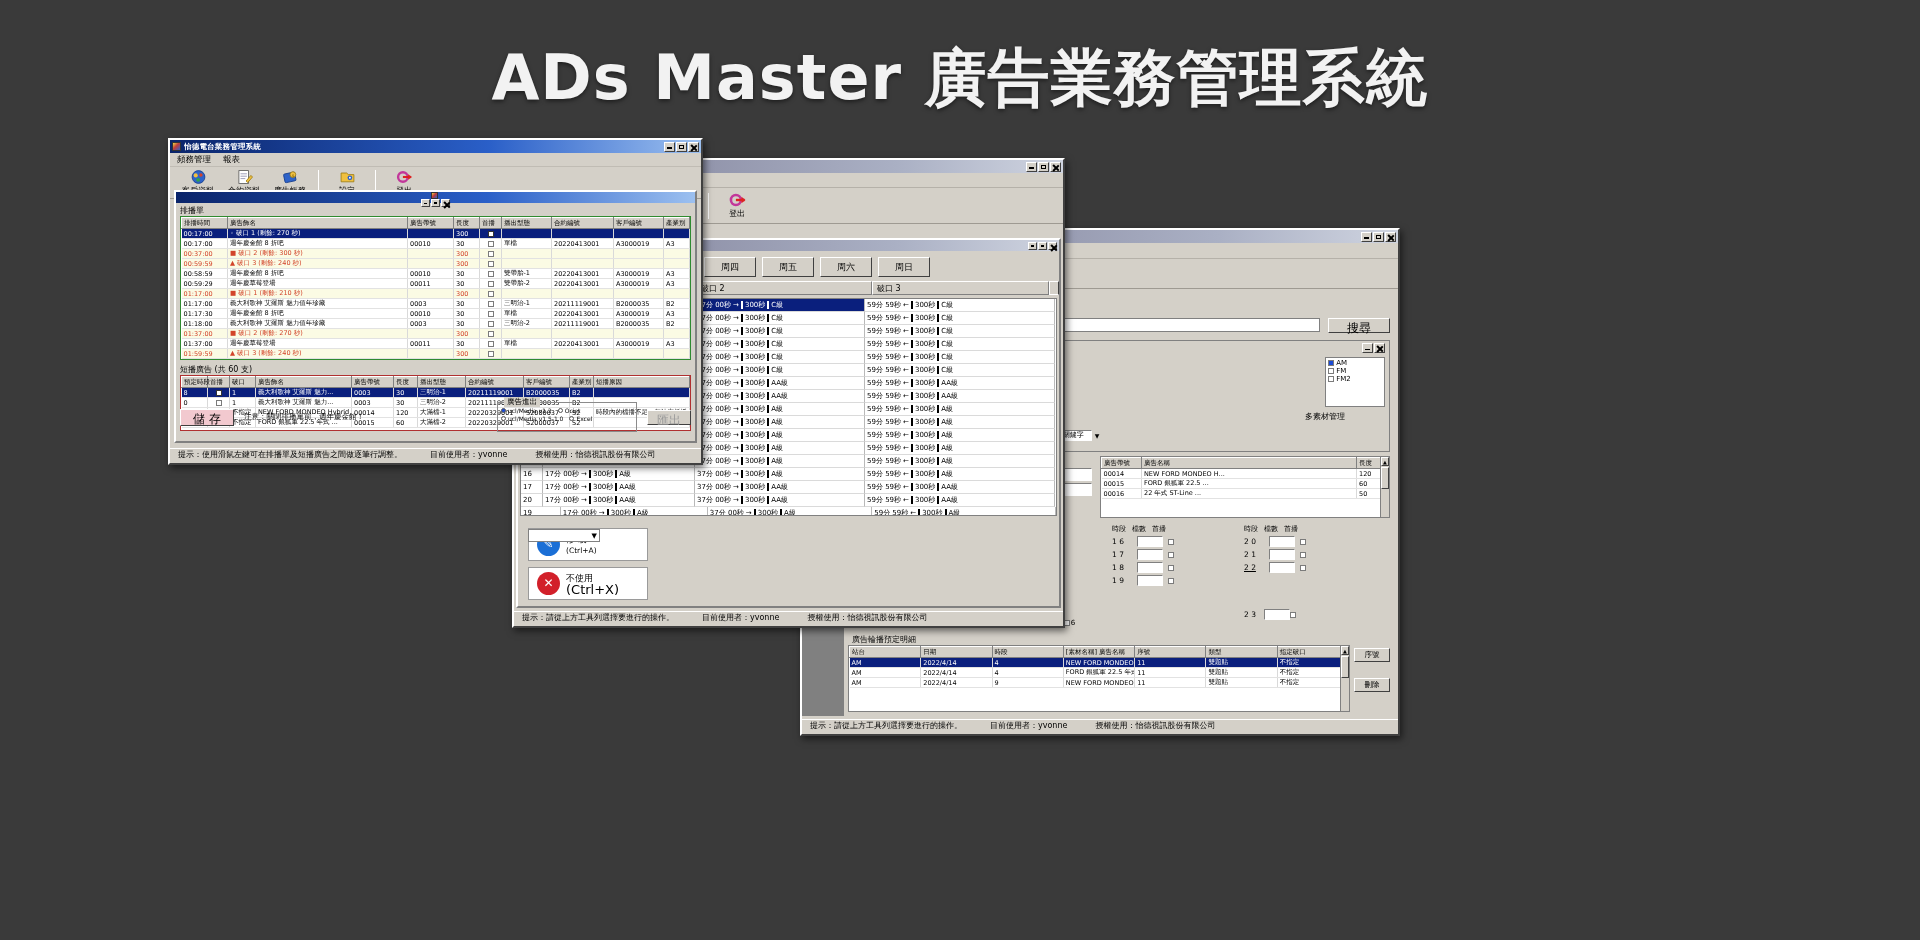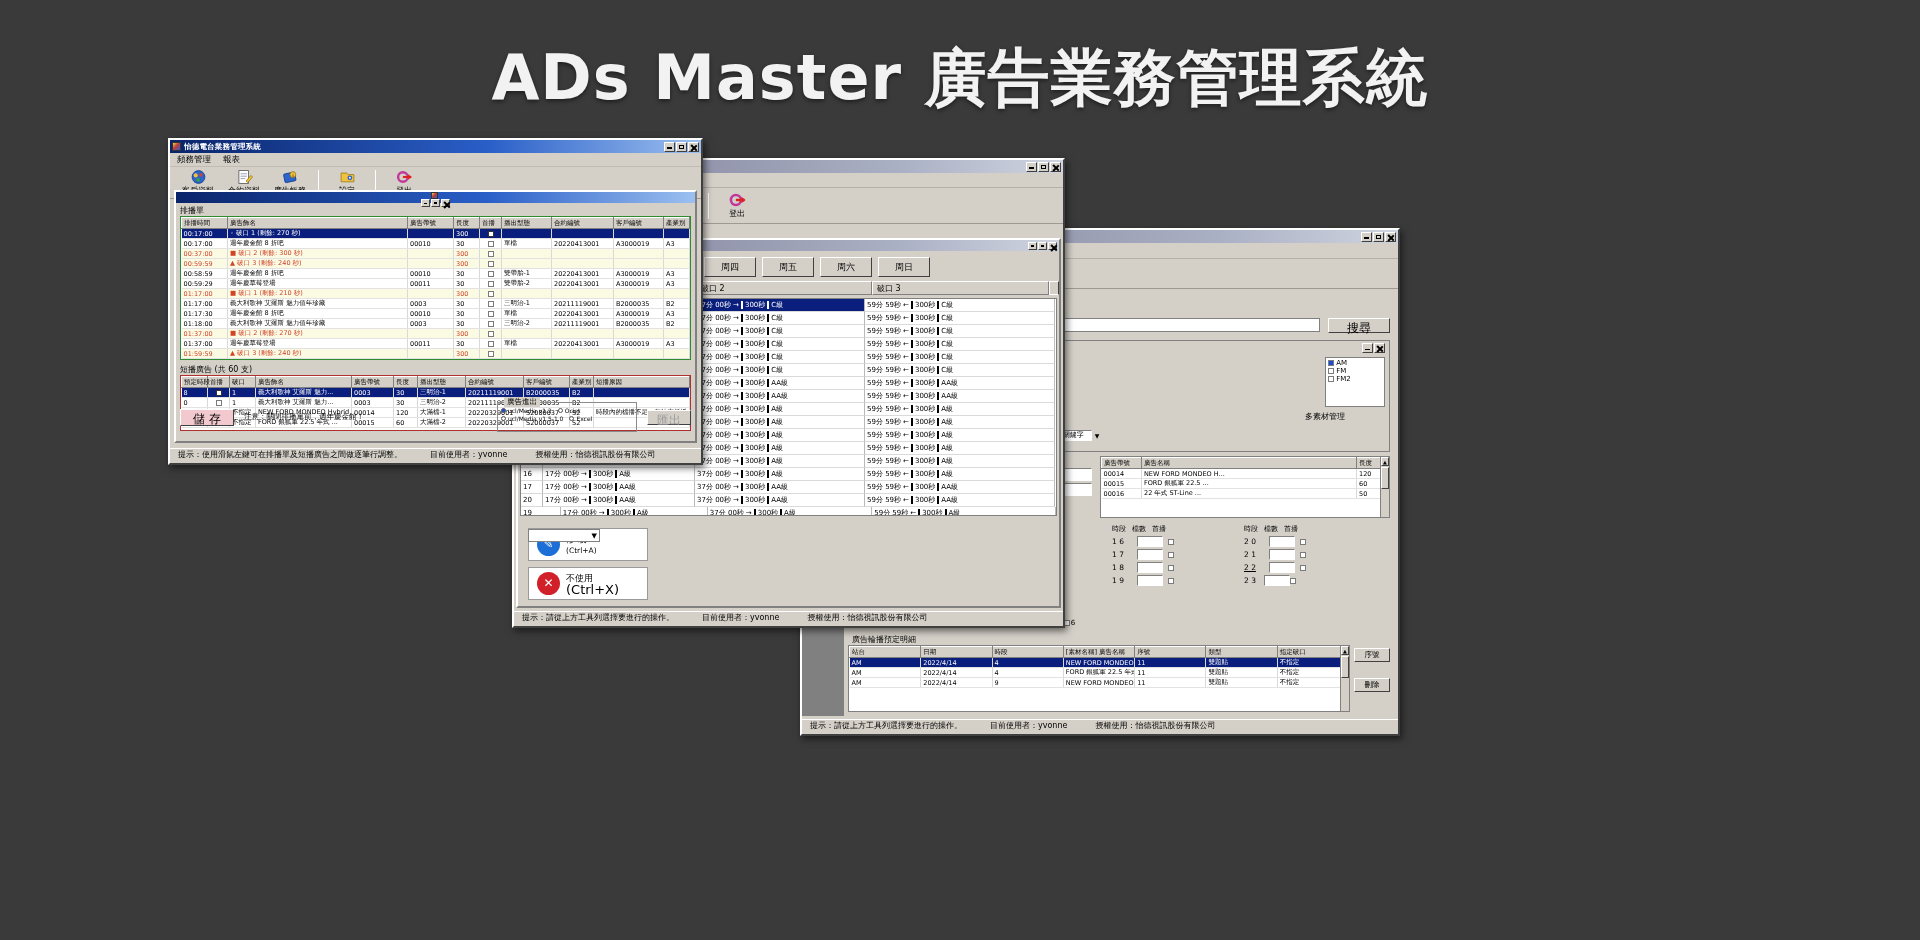--- a/index.html
+++ b/index.html
@@ -383,21 +383,21 @@
           <div style="display: flex; align-items: center; gap: 5px; font-size: 7.5px;">
             <span style="width: 20px;">2 1</span>
             <span class="field" style="width: 26px; height: 11px;"></span>
             <span class="cbx"></span>
           </div>
           <div style="display: flex; align-items: center; gap: 5px; font-size: 7.5px;">
             <span style="width: 20px; text-decoration: underline;">2 2</span>
             <span class="field" style="width: 26px; height: 11px;"></span>
             <span class="cbx"></span>
           </div>
-          <div style="display: flex; align-items: center; font-size: 7.5px;">
+          <div style="display: flex; align-items: center; font-size: 7.5px; margin-top: 34px;">
             <span style="width: 20px;">2 3</span>
             <span class="field" style="width: 26px; height: 11px;"></span>
             <span class="cbx"></span>
           </div>
         </div>
       </div>
   </div>
 
   <div style="position:absolute;left:46px;top:386px;right:8px;height:14px;display:flex;align-items:center;gap:4px;font-size:7px;">
     <span>指定時段</span>

